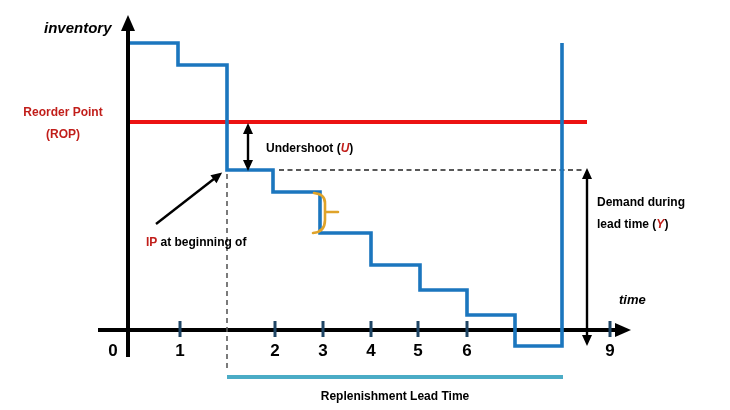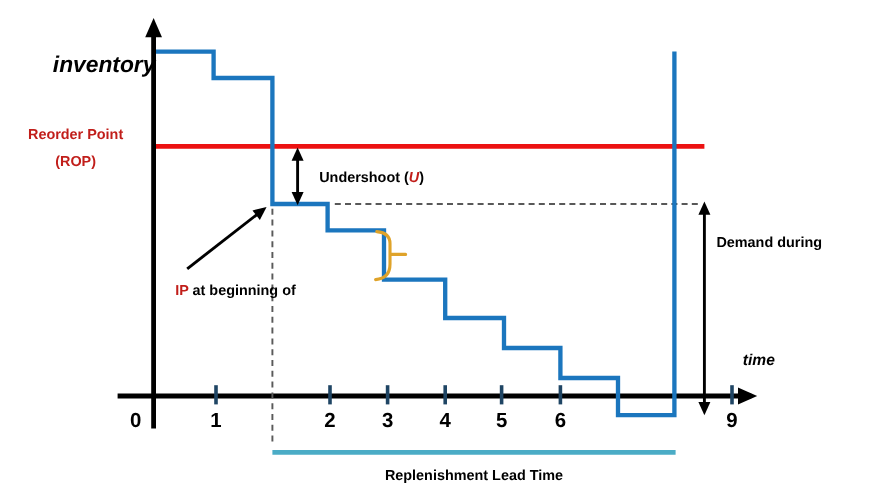--- a/index.html
+++ b/index.html
@@ -57,36 +57,37 @@
 
     <line x1="248" y1="127" x2="248" y2="167" stroke="#000" stroke-width="2.4" marker-start="url(#ah2)" marker-end="url(#ah2)"></line>
     <line x1="587" y1="172" x2="587" y2="342" stroke="#000" stroke-width="2.4" marker-start="url(#ah2)" marker-end="url(#ah2)"></line>
     <line x1="156" y1="224" x2="219" y2="175" stroke="#000" stroke-width="2.4" marker-end="url(#ah2)"></line>
 
     <path d="M 314 193 Q 325 194 325 203 L 325 220 Q 325 232 313 233 M 325 212 L 338 212" fill="none" style="stroke:var(--gold)" stroke-width="2.6" stroke-linecap="round"></path>
 
     <line x1="227" y1="377" x2="563" y2="377" style="stroke:var(--teal)" stroke-width="4"></line>
   </svg>
 
-  <div class="lbl italic" style="left:44px;top:44px;font-size:19px">inventory</div>
+  <div class="lbl italic" style="left:44px;top:17px;font-size:15px">inventory</div>
 
   <div class="lbl red center" style="left:2px;top:101px;width:122px">
     <div>Reorder Point</div>
     <div>(ROP)</div>
   </div>
 
   <div class="lbl" style="left:266px;top:137px"><span>Undershoot (</span><span class="red italic">U</span><span>)</span></div>
 
   <div class="lbl" style="left:146px;top:231px">
     <div><span class="red">IP</span><span> at beginning of</span></div>
   </div>
 
 
   <div class="lbl" style="left:597px;top:191px">
     <div>Demand during</div>
+    <div><span>lead time (</span><span class="red italic">Y</span><span>)</span></div>
   </div>
 
   <div class="lbl italic" style="left:619px;top:289px;font-size:13px">time</div>
 
   <div class="lbl center" style="left:245px;top:385px;width:300px">Replenishment Lead Time</div>
 
   <div id="tick-labels">
       <span class="tick-num" style="left: 113px;">0</span>
       <span class="tick-num" style="left: 180px;">1</span>
       <span class="tick-num" style="left: 275px;">2</span>

